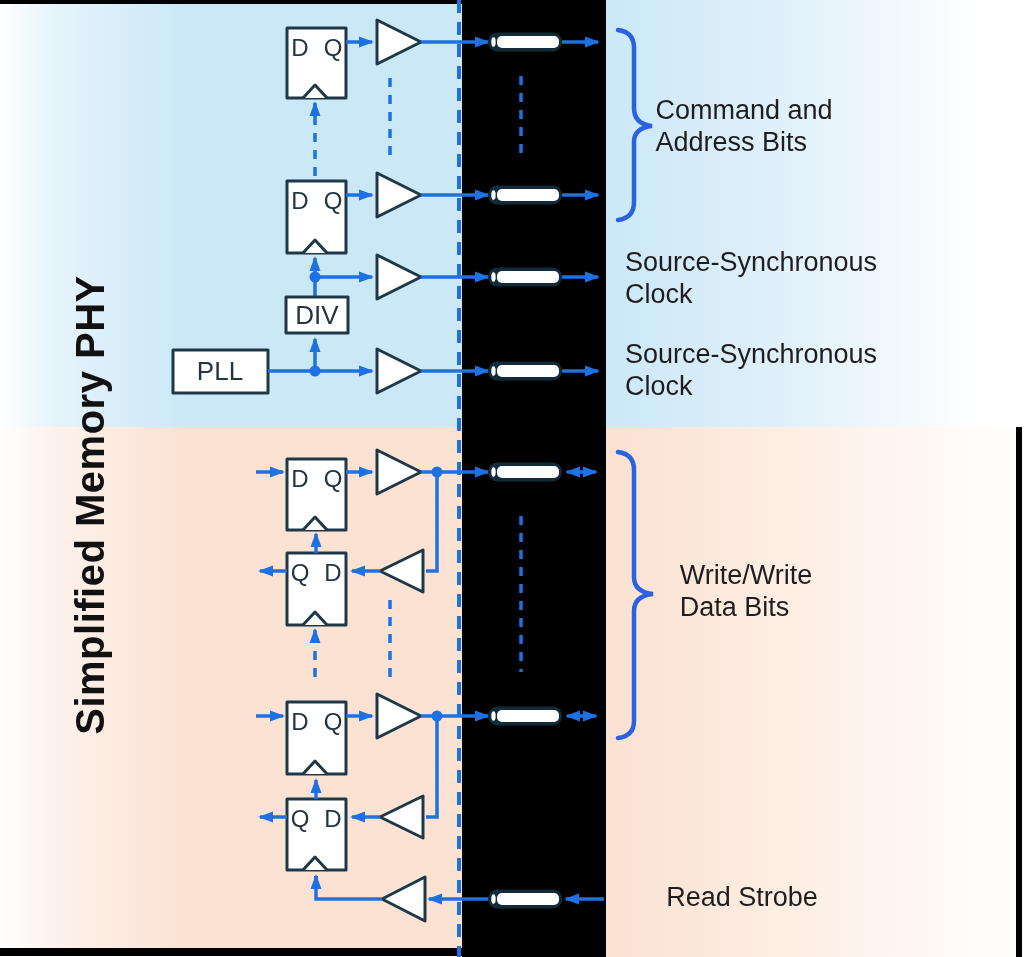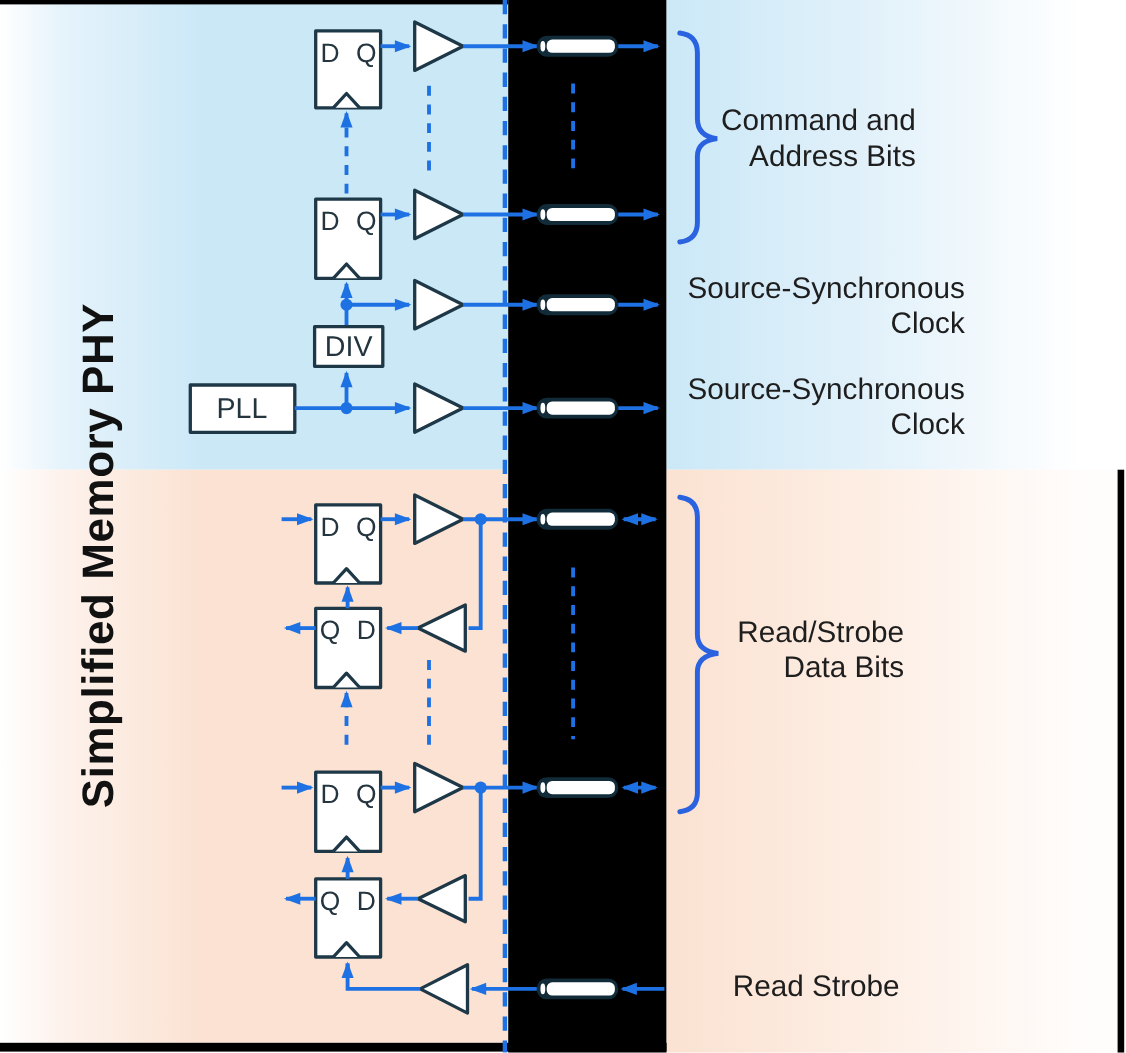--- a/index.html
+++ b/index.html
@@ -34,21 +34,21 @@
   .pill-o{fill:var(--pill-dark,#112b38);}
   .pill-i{fill:#ffffff;}
   .pill-c{fill:#ffffff;}
   .fftxt{font-family:"Liberation Sans",sans-serif;font-size:24px;fill:#24353f;}
   .boxtxt{font-family:"Liberation Sans",sans-serif;font-size:26px;fill:#24353f;}
   .brace{stroke:var(--brace,#2a62df);stroke-width:4.5;fill:none;stroke-linecap:round;}
 
   
   .lbl{position:absolute;z-index:3;transform:translate(-50%,-50%);
     font-size:27px;line-height:1.2;color:var(--label-text,#1e1e1e);
-    text-align:right;white-space:pre-line;}
+    text-align:left;white-space:pre-line;}
   .title{position:absolute;z-index:3;left:-172px;top:480px;width:530px;height:50px;
     transform:rotate(-90deg);transform-origin:center;
     font-size:40px;font-weight:bold;letter-spacing:.5px;
     color:var(--title-text,#111);text-align:center;}
 </style>
 </head>
 <body>
 
 <div id="stage">
 
@@ -203,16 +203,16 @@
     <line class="boundary" x1="459" y1="0" x2="459" y2="957"></line>
   </svg>
 
   <div class="title">Simplified Memory PHY</div>
   <div class="lbl" style="left:744px;top:126px;">Command and
 Address Bits</div>
   <div class="lbl" style="left:751px;top:278px;">Source-Synchronous
 Clock</div>
   <div class="lbl" style="left:751px;top:370px;">Source-Synchronous
 Clock</div>
-  <div class="lbl" style="left:746px;top:591px;">Read/Strobe
+  <div class="lbl" style="left:746px;top:591px;">Write/Write
 Data Bits</div>
   <div class="lbl" style="left:742px;top:897px;">Read Strobe</div>
 </div>
 
 </body></html>

